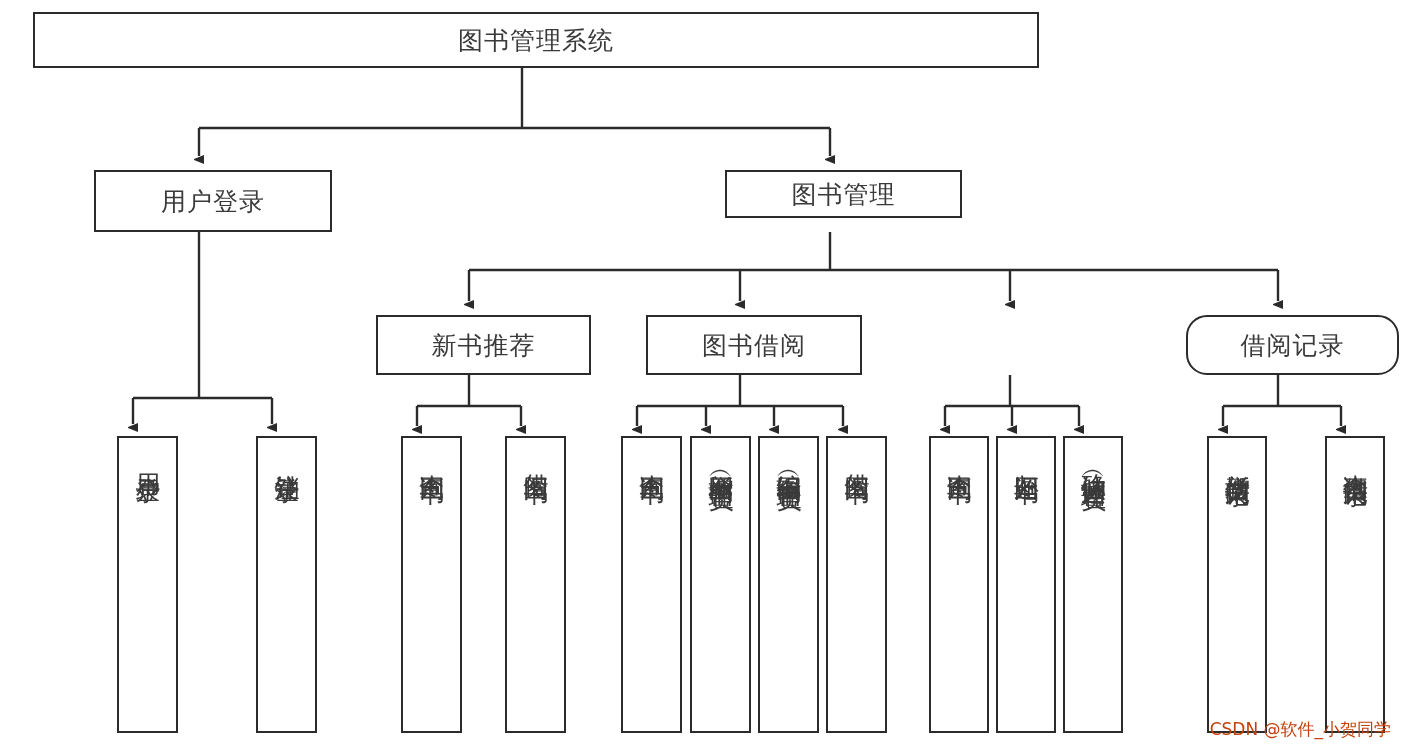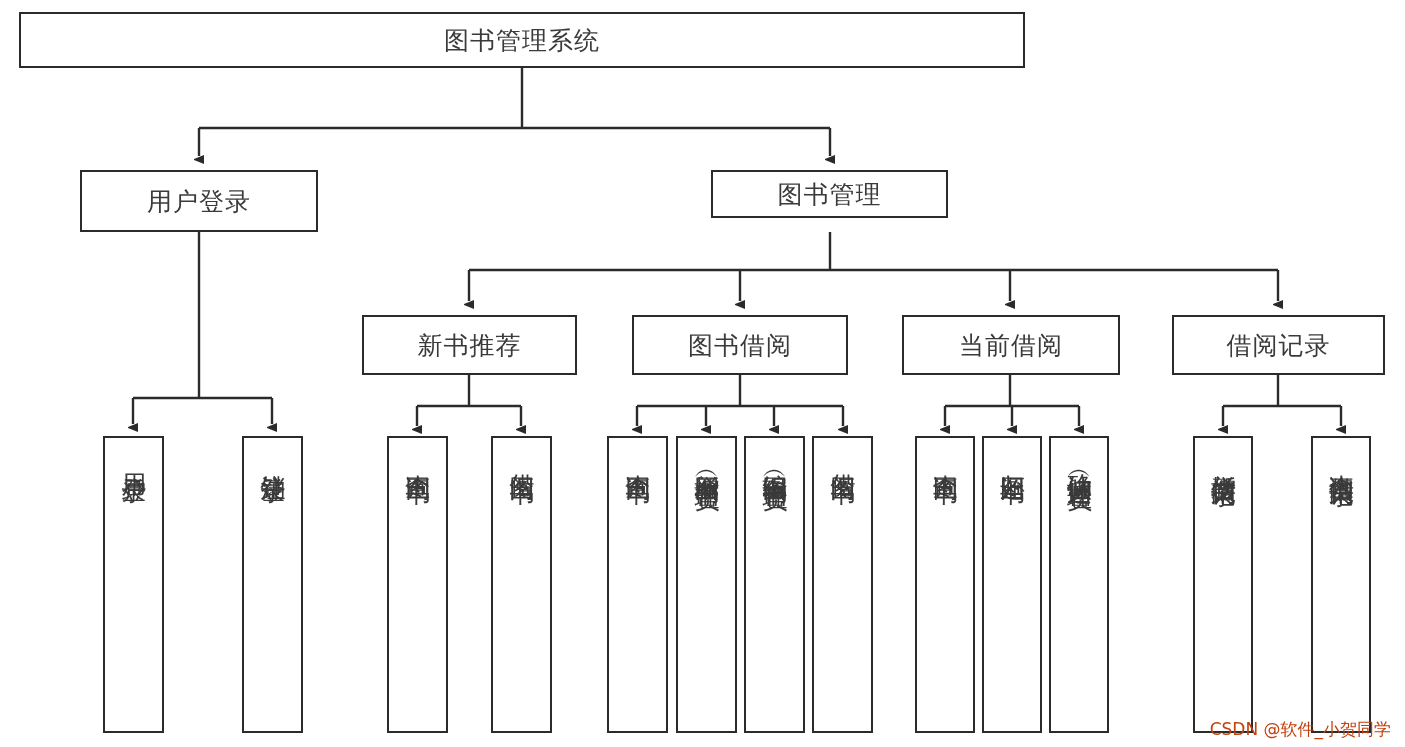--- a/index.html
+++ b/index.html
@@ -29,20 +29,21 @@
   .node {
     position: absolute;
     box-sizing: border-box;
     border: 2px solid #2b2b2b;
     background: #ffffff;
     display: flex;
     align-items: center;
     justify-content: center;
     color: #333333;
     z-index: 2;
+    margin-left: 14px;
   }
   .node .lbl {
     display: block;
     text-align: center;
     line-height: 1.0;
     color: #3a3a3a;
     white-space: nowrap;
   }
   
   .node.horiz .lbl {
@@ -142,24 +143,21 @@
   <div class="node horiz" style="left:711px; top:170px; width:237px; height:48px;">
     <span class="lbl">图书管理</span>
   </div>
 
   <div class="node horiz" style="left:362px; top:315px; width:215px; height:60px;">
     <span class="lbl">新书推荐</span>
   </div>
   <div class="node horiz" style="left:632px; top:315px; width:216px; height:60px;">
     <span class="lbl">图书借阅</span>
   </div>
-  <div class="node horiz" style="left:902px; top:315px; width:218px; height:60px;">
-    <span class="lbl">当前借阅</span>
-  </div>
-  <div class="node horiz" style="left:1172px; top:315px; width:213px; height:60px;">
+  <div class="node horiz" style="left:1172px; top:315px; width:213px; height:60px;border-radius:21px;">
     <span class="lbl">借阅记录</span>
   </div>
 
   <div class="node vert" style="left:103px; top:436px; width:61px; height:297px;">
     <span class="lbl">用户登录</span>
   </div>
   <div class="node vert" style="left:242px; top:436px; width:61px; height:297px;">
     <span class="lbl">注销登录</span>
   </div>
 

